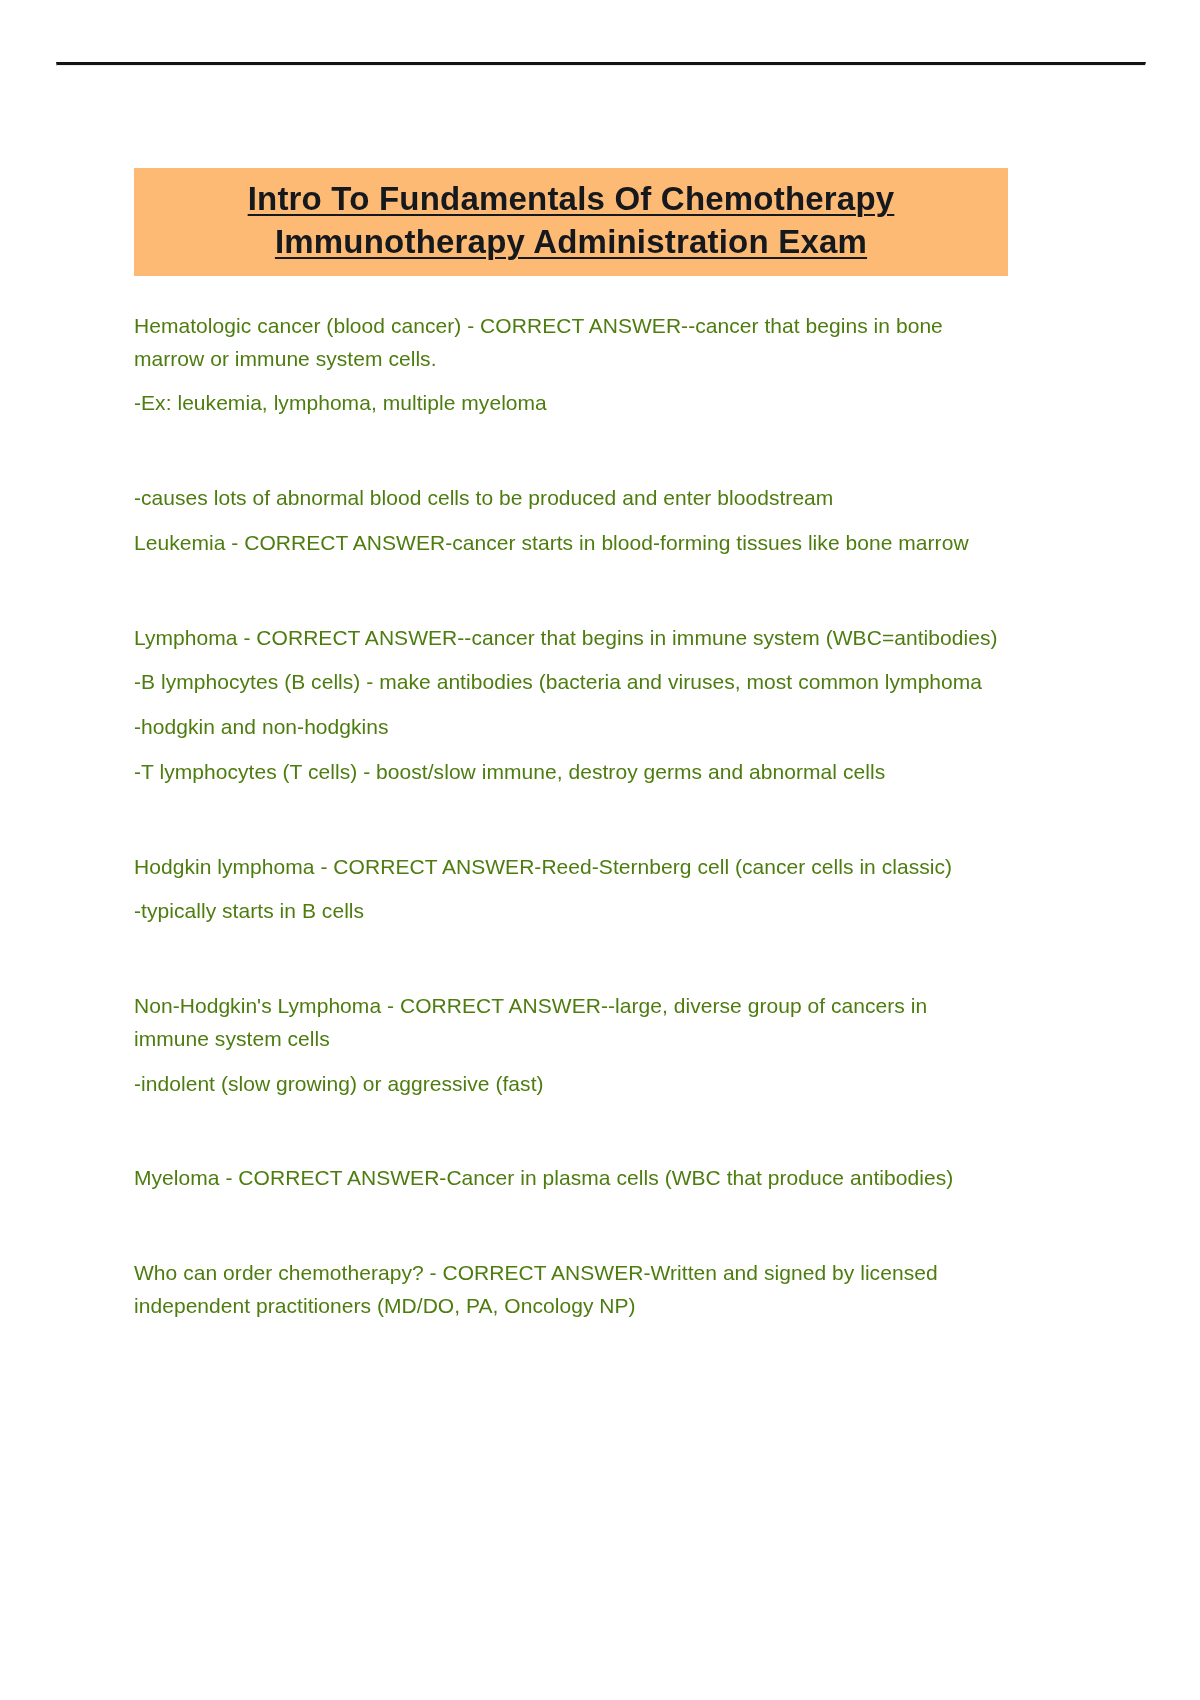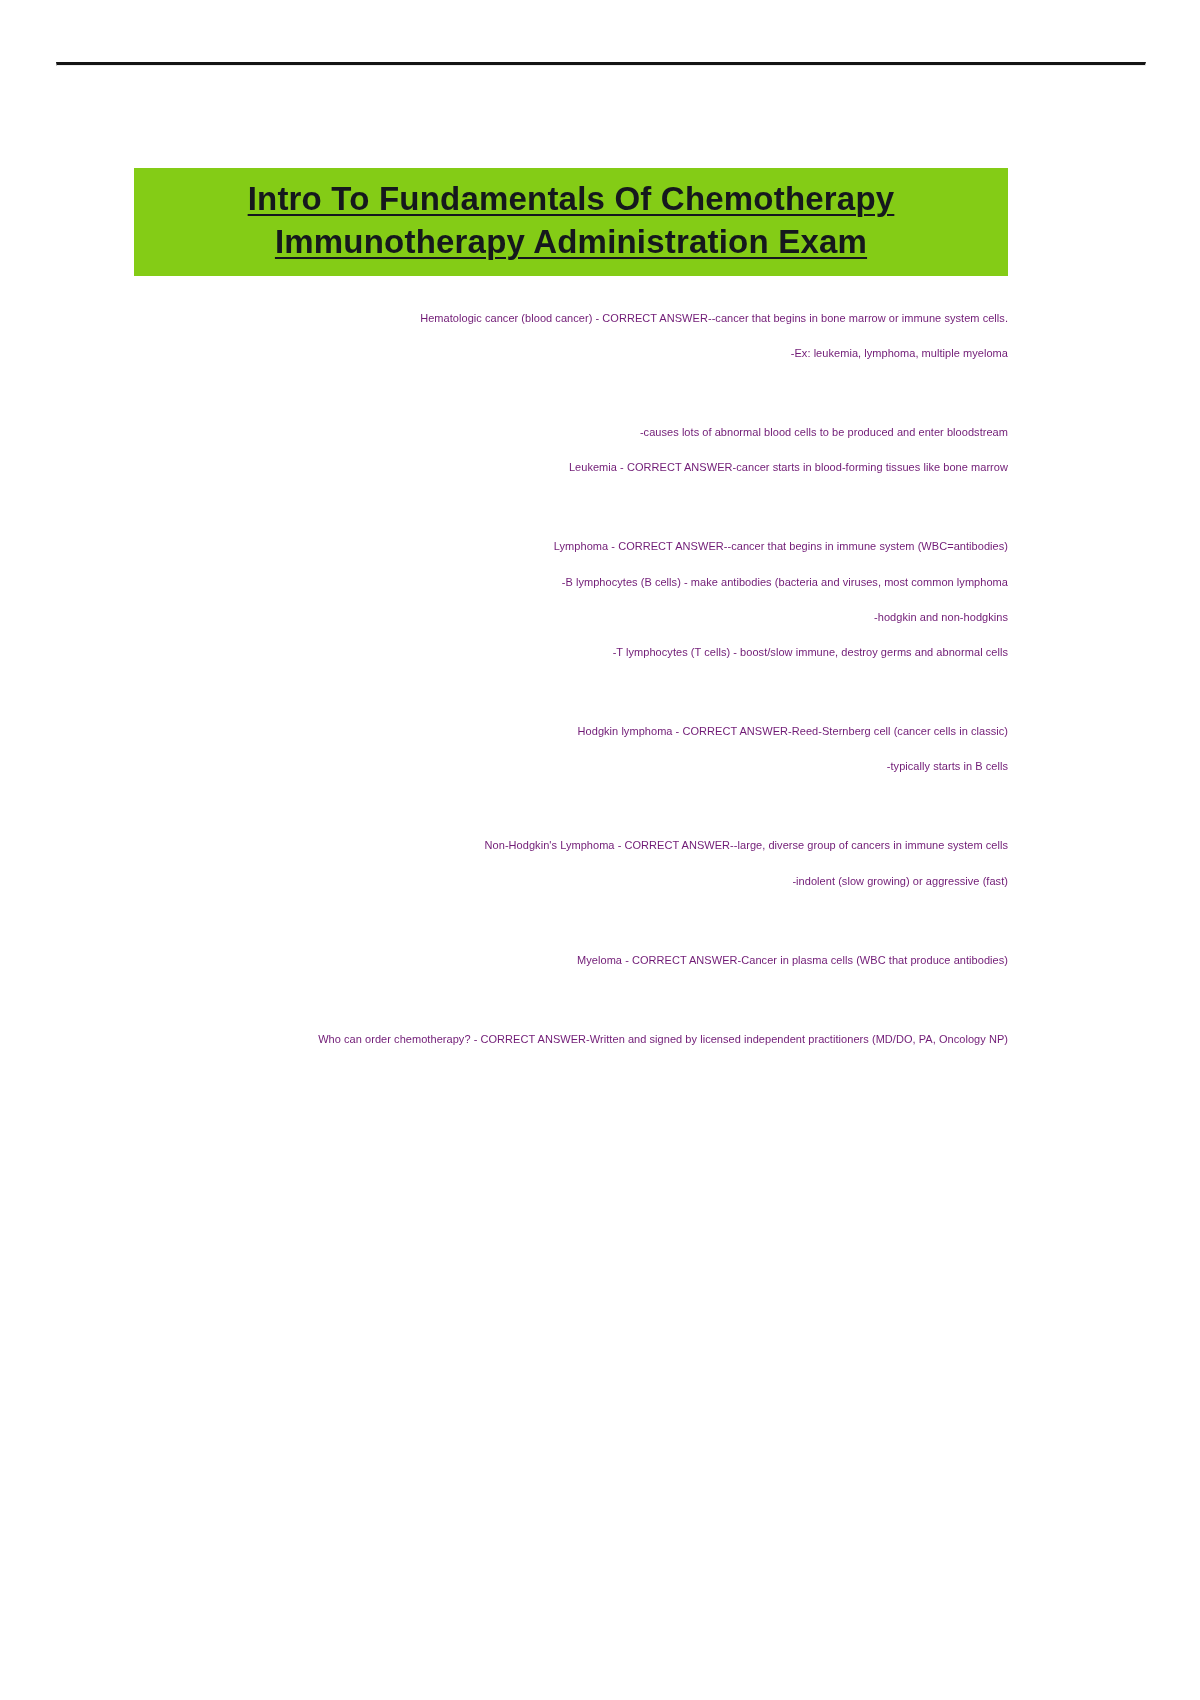--- a/index.html
+++ b/index.html
@@ -36,51 +36,51 @@
 
   .content {
     position: absolute;
     left: 134px;
     top: 168px;
     width: 874px;
   }
 
   
   .title-block {
-    background: #84cc16;
+    background: #fdba74;
     padding: 10px 8px 12px 8px;
     margin: 0 0 34px 0;
     text-align: center;
   }
   .title-line {
     display: block;
     font-family: "Liberation Sans Narrow", "Liberation Sans", "DejaVu Sans Condensed", sans-serif;
     font-weight: 700;
     font-size: 33px;
     line-height: 1.30;
     letter-spacing: 0.2px;
     color: #15181d;
     text-decoration: underline;
     text-decoration-thickness: 2px;
     text-underline-offset: 4px;
     white-space: nowrap;
   }
 
   
   .para {
-    font-size: 11px;
+    font-size: 21px;
     line-height: 1.56;
-    color: #701a75;
+    color: #4d7c0f;
     margin: 0 0 0 0;
-    text-align: right;
+    text-align: left;
     letter-spacing: 0.05px;
   }
 
   .block { margin: 0 0 62px 0; }
-  .block > .para + .para { margin-top: 18px; }
+  .block > .para + .para { margin-top: 12px; }
   .block:last-child { margin-bottom: 12px; }
 </style>
 </head>
 <body>
 
 <div class="page">
 
   <hr class="rule rule-top">
 
   <div class="content">

